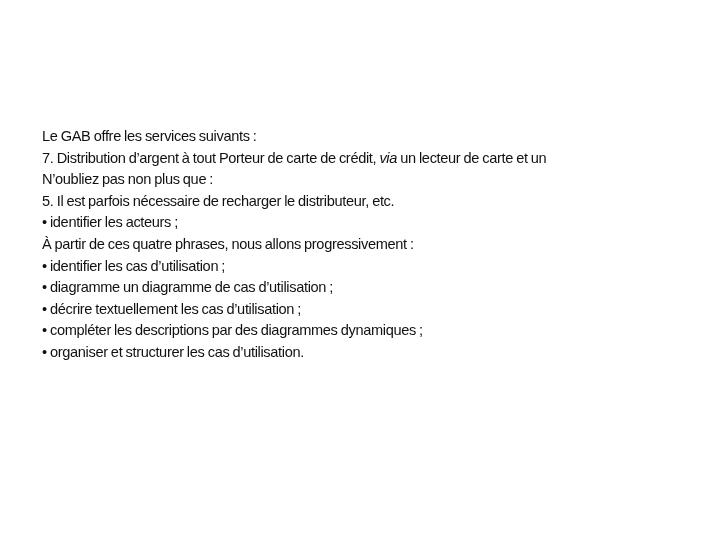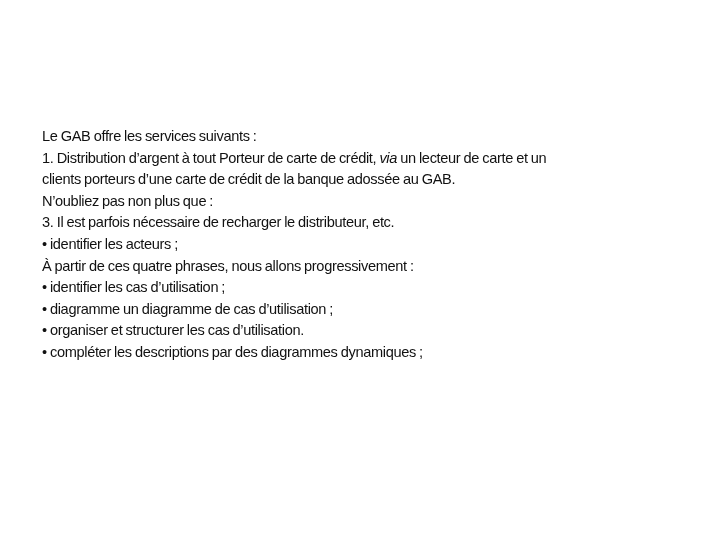--- a/index.html
+++ b/index.html
@@ -41,29 +41,29 @@
       font-style: italic;
     }
   </style>
 </head>
 <body>
 
 <div class="slide">
   <div class="text-block">
     <span class="line">Le GAB offre les services suivants :</span>
 
-    <span class="line"><span>1. Distribution d’argent à tout Porteur de carte de crédit, </span><em>via</em><span> un lecteur de carte et un</span></span>
+    <span class="line"><span>7. Distribution d’argent à tout Porteur de carte de crédit, </span><em>via</em><span> un lecteur de carte et un</span></span>
 
-    <span class="line">clients porteurs d’une carte de crédit de la banque adossée au GAB.</span>
 
     <span class="line">N’oubliez pas non plus que :</span>
 
-    <span class="line">3. Il est parfois nécessaire de recharger le distributeur, etc.</span>
+    <span class="line">5. Il est parfois nécessaire de recharger le distributeur, etc.</span>
 
     <span class="line">• identifier les acteurs ;</span>
 
     <span class="line">À partir de ces quatre phrases, nous allons progressivement :</span>
     <span class="line">• identifier les cas d’utilisation ;</span>
     <span class="line">• diagramme un diagramme de cas d’utilisation ;</span>
+    <span class="line">• décrire textuellement les cas d’utilisation ;</span>
+    <span class="line">• compléter les descriptions par des diagrammes dynamiques ;</span>
     <span class="line">• organiser et structurer les cas d’utilisation.</span>
-    <span class="line">• compléter les descriptions par des diagrammes dynamiques ;</span>
   </div>
 </div>
 
 </body></html>

